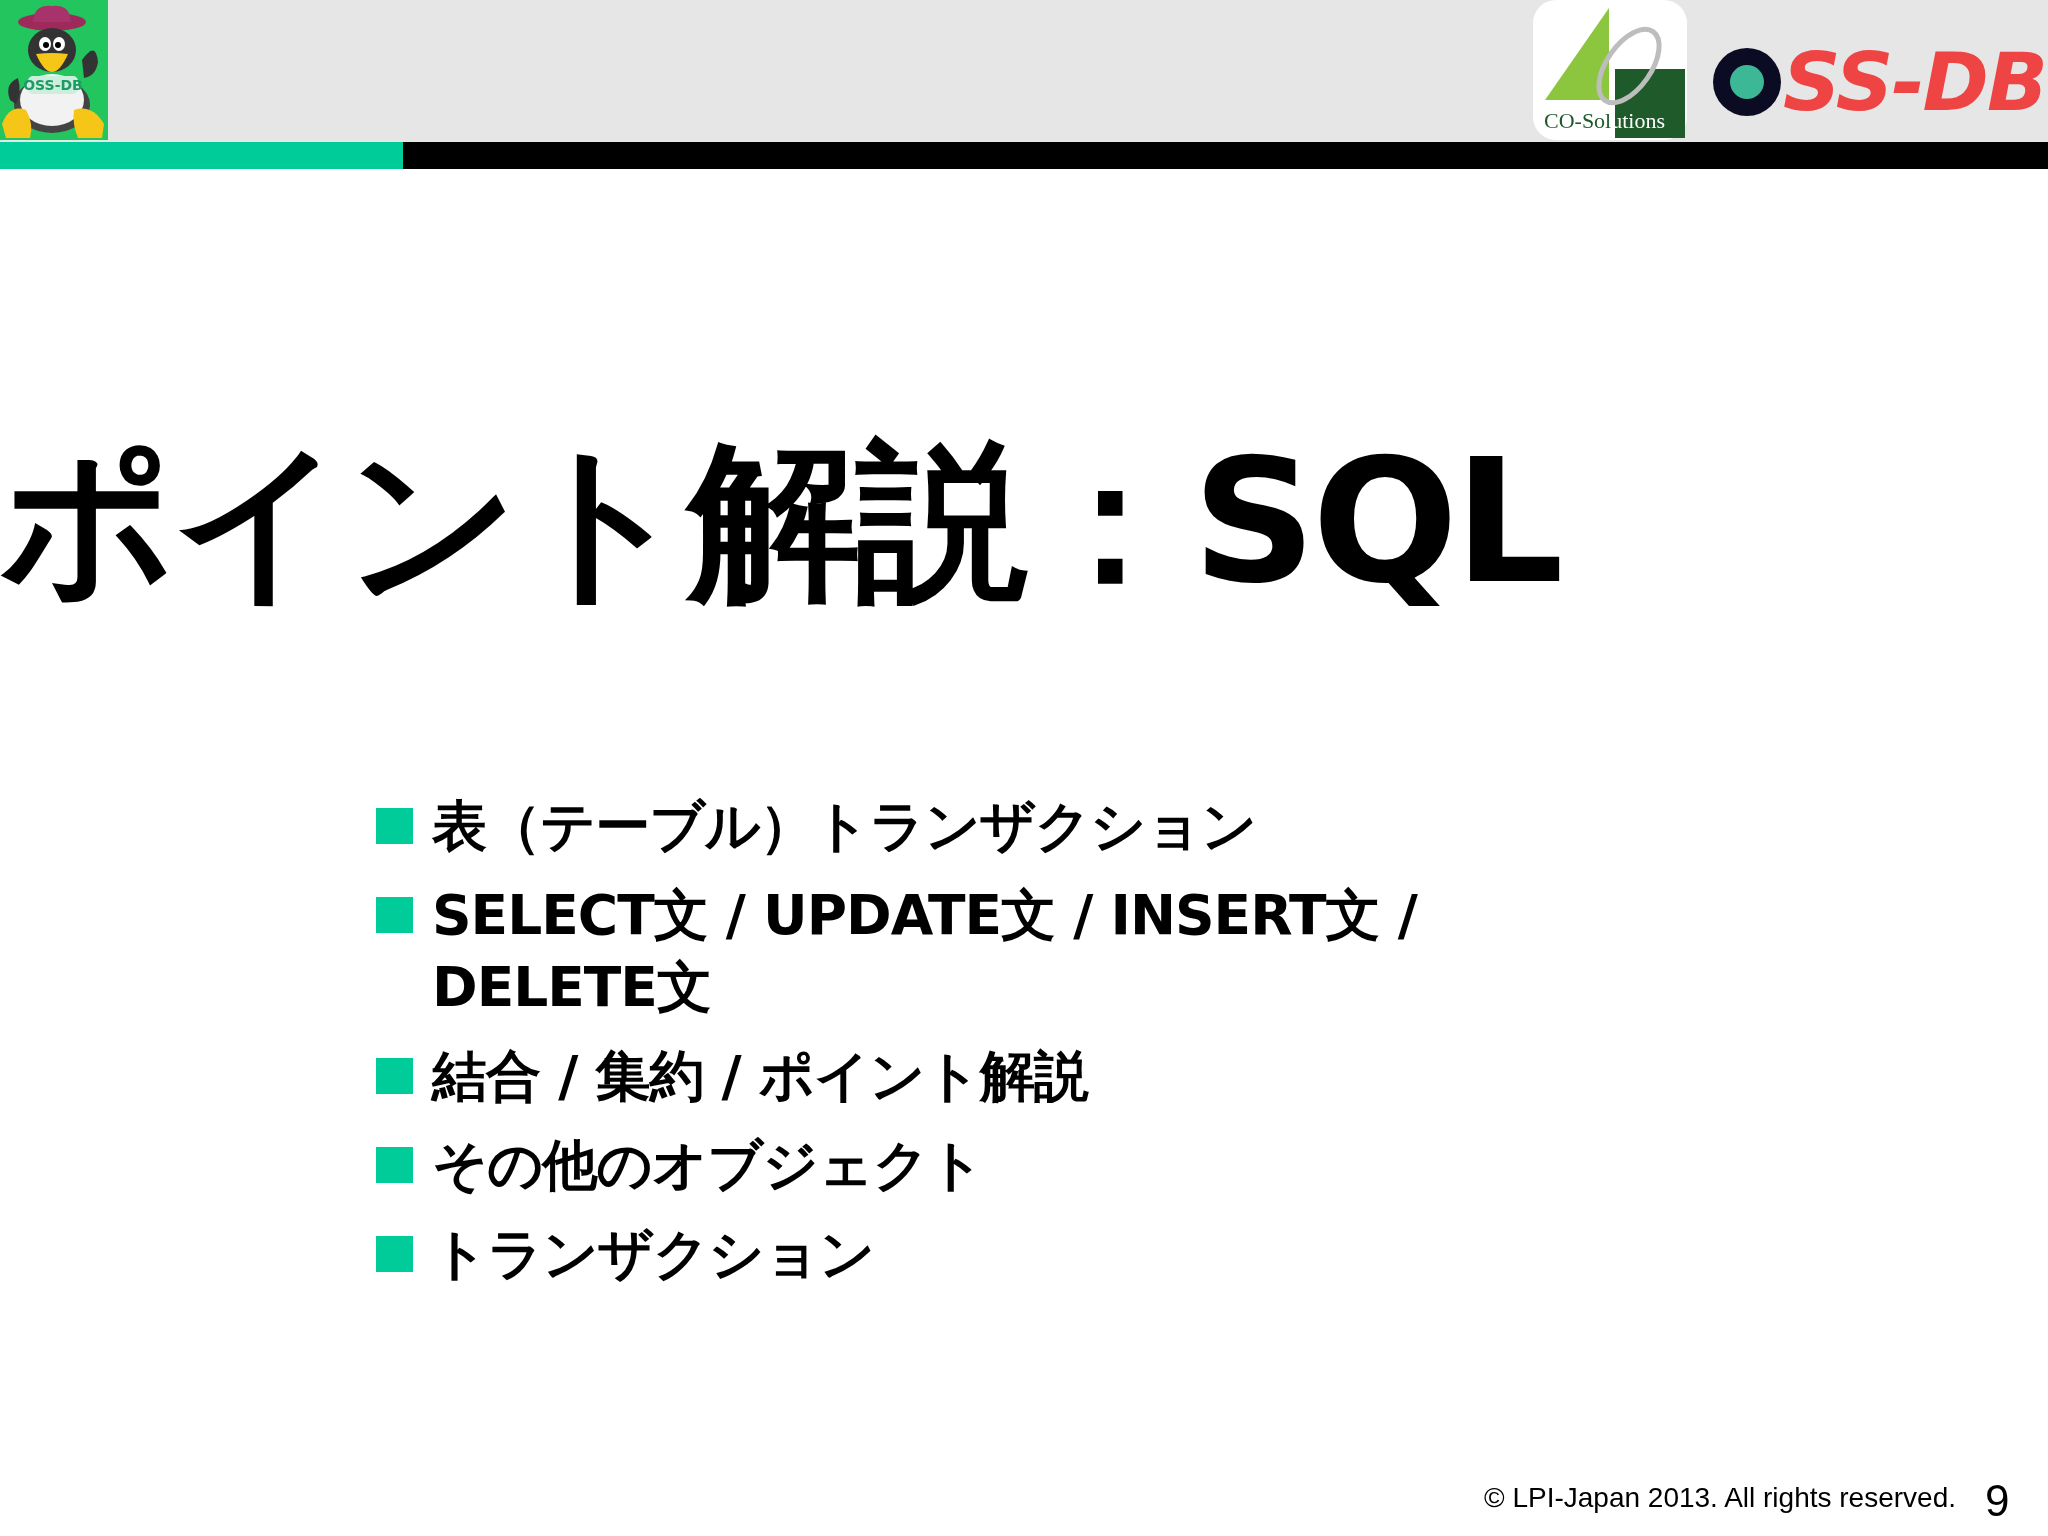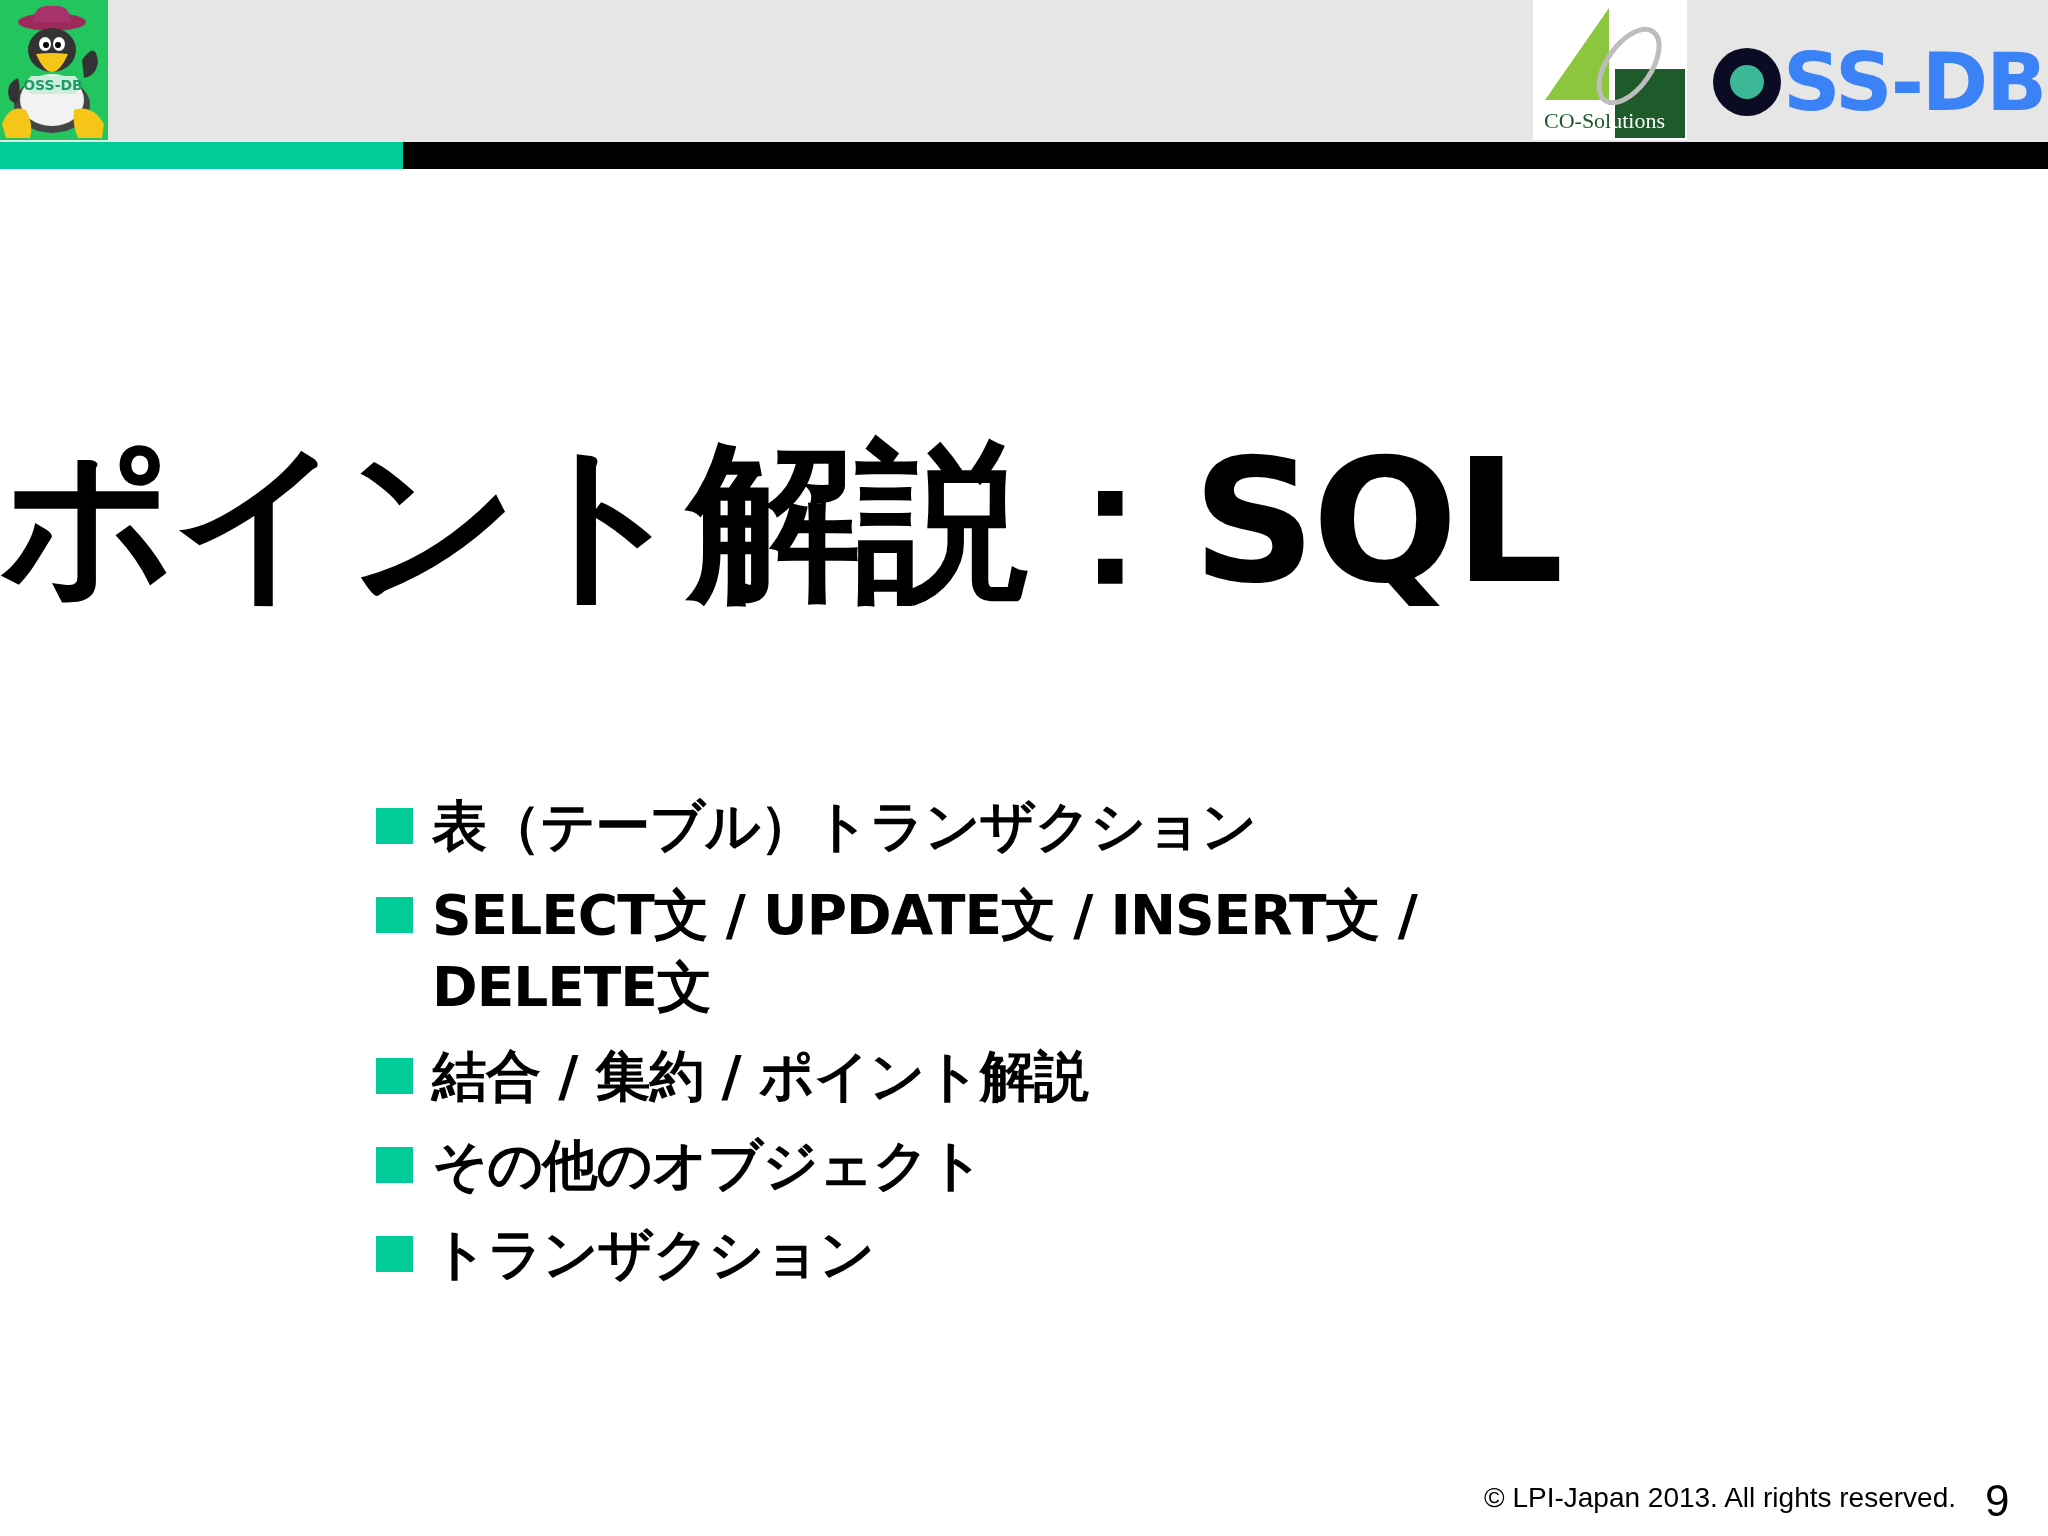--- a/index.html
+++ b/index.html
@@ -20,32 +20,33 @@
       position: absolute; left: 403px; top: 142px; width: 1645px; height: 27px;
       background: #000000;
     }
     .penguin {
       position: absolute; left: 0; top: 0; width: 108px; height: 140px;
       background: #22c55e;
     }
     .co-logo {
       position: absolute; left: 1533px; top: 0; width: 154px; height: 140px;
       background: #ffffff;
+      border-radius: 23px;
     }
     .co-logo-text {
       position: absolute; left: 11px; top: 108px;
       font-family: "Liberation Serif", "DejaVu Serif", serif;
       font-size: 22px; color: #1e5a2a; white-space: nowrap;
     }
     .co-logo-text .inv { color: #ffffff; }
     .ossdb-logo {
       position: absolute; left: 1713px; top: 38px; height: 90px;
       font-family: "DejaVu Sans", sans-serif; font-weight: bold;
-      font-size: 80px; line-height: 90px; color: #3b82f6;
-      letter-spacing: -2px; white-space: nowrap;
+      font-size: 80px; line-height: 90px; color: #ef4444;
+      letter-spacing: -2px; white-space: nowrap; font-style: italic;
     }
     .ossdb-o {
       display: inline-block; position: relative; width: 68px; height: 68px;
       border-radius: 50%; background: #0b0b24; vertical-align: -6px; margin-right: 2px;
     }
     .ossdb-o::after {
       content: ""; position: absolute; left: 17px; top: 17px; width: 34px; height: 34px;
       border-radius: 50%; background: var(--dot, #3db896);
     }
     .title {

